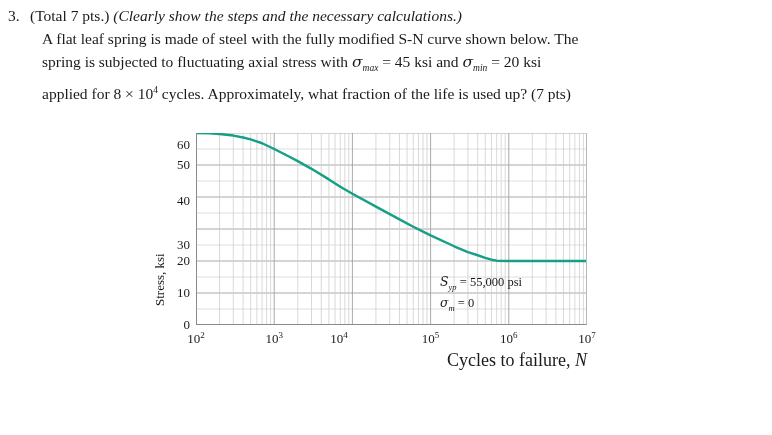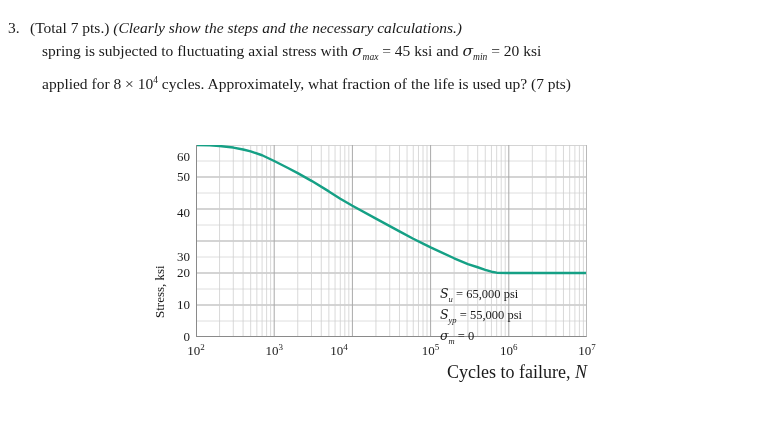--- a/index.html
+++ b/index.html
@@ -4,21 +4,21 @@
 <style>
   html,body{margin:0;padding:0;}
   body{
     width:772px;height:435px;
     background:#ffffff;
     font-family:"Liberation Serif", serif;
     color:#1a1a1a;
     overflow:hidden;
     position:relative;
   }
-  .page{position:relative;width:772px;height:313px;margin-top:12px;}
+  .page{position:relative;width:772px;height:313px;}
 
   
   .problem{
     position:absolute;left:8px;top:6px;width:756px;
   }
   .prob-line1{
     font-size:15.5px;line-height:20px;white-space:nowrap;
   }
   .num{display:inline-block;width:22px;}
   .ital{font-style:italic;}
@@ -101,20 +101,21 @@
 <body>
 
 <div class="page">
 
   <div class="problem">
     <div class="prob-line1">
       <span class="num">3.</span><span>(Total 7 pts.)</span>
       <span class="ital">(Clearly show the steps and the necessary calculations.)</span>
     </div>
     <div class="body-para">
+      <div>A flat leaf spring is made of steel with the fully modified S-N curve shown below.  The</div>
       <div>
         <span>spring is subjected to fluctuating axial stress with</span>
         <span class="sym">σ</span><sub class="s">max</sub>
         <span>= 45 ksi and</span>
         <span class="sym">σ</span><sub class="s">min</sub>
         <span>= 20 ksi</span>
       </div>
       <div>
         <span>applied for 8 × 10</span><sup class="s">4</sup><span> cycles.  Approximately, what fraction of the life is used up? (7 pts)</span>
       </div>
@@ -213,20 +214,19 @@
           <div class="xtick" style="left: 312.8px;">10<sup>6</sup></div>
           <div class="xtick" style="left: 391px;">10<sup>7</sup></div>
         </div>
     </div>
 
     <div class="xlabel">
       <span>Cycles to failure, </span><span class="it">N</span>
     </div>
 
     <div class="annot" id="annot-host">
-        <span class="row"><span class="lbl">S</span><sub>u</sub> <span>= 65,000 psi</span></span>
         <span class="row"><span class="lbl">S</span><sub>yp</sub> <span>= 55,000 psi</span></span>
         <span class="row"><span class="lbl">σ</span><sub>m</sub> <span>= 0</span></span>
       </div>
   </div>
 
 
 </div>
 
 </body></html>

